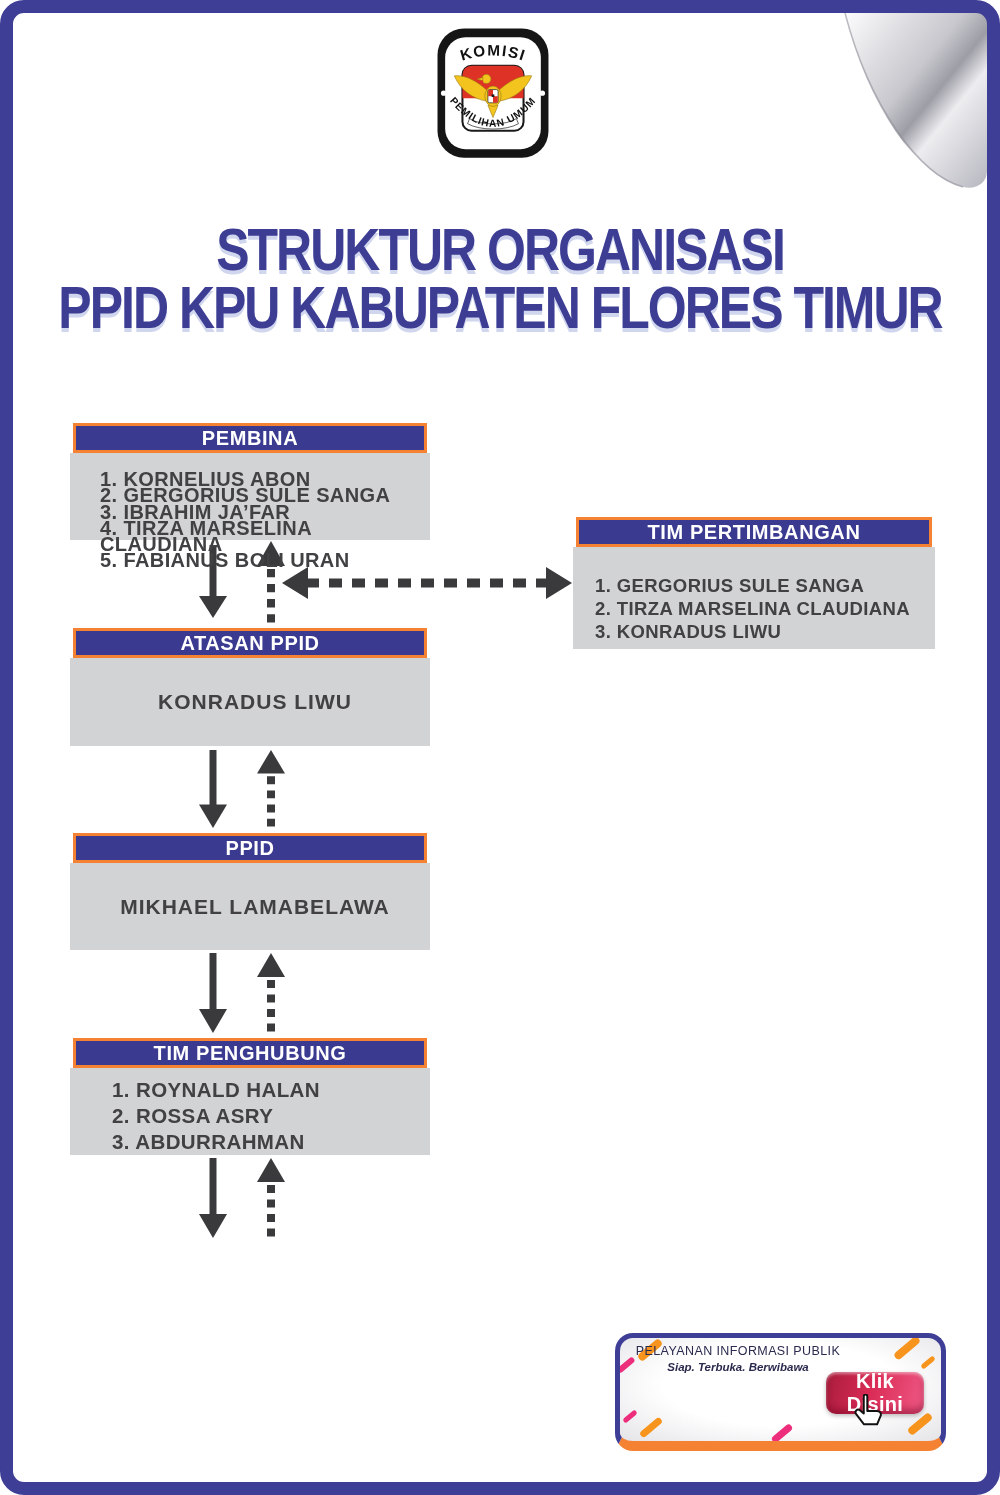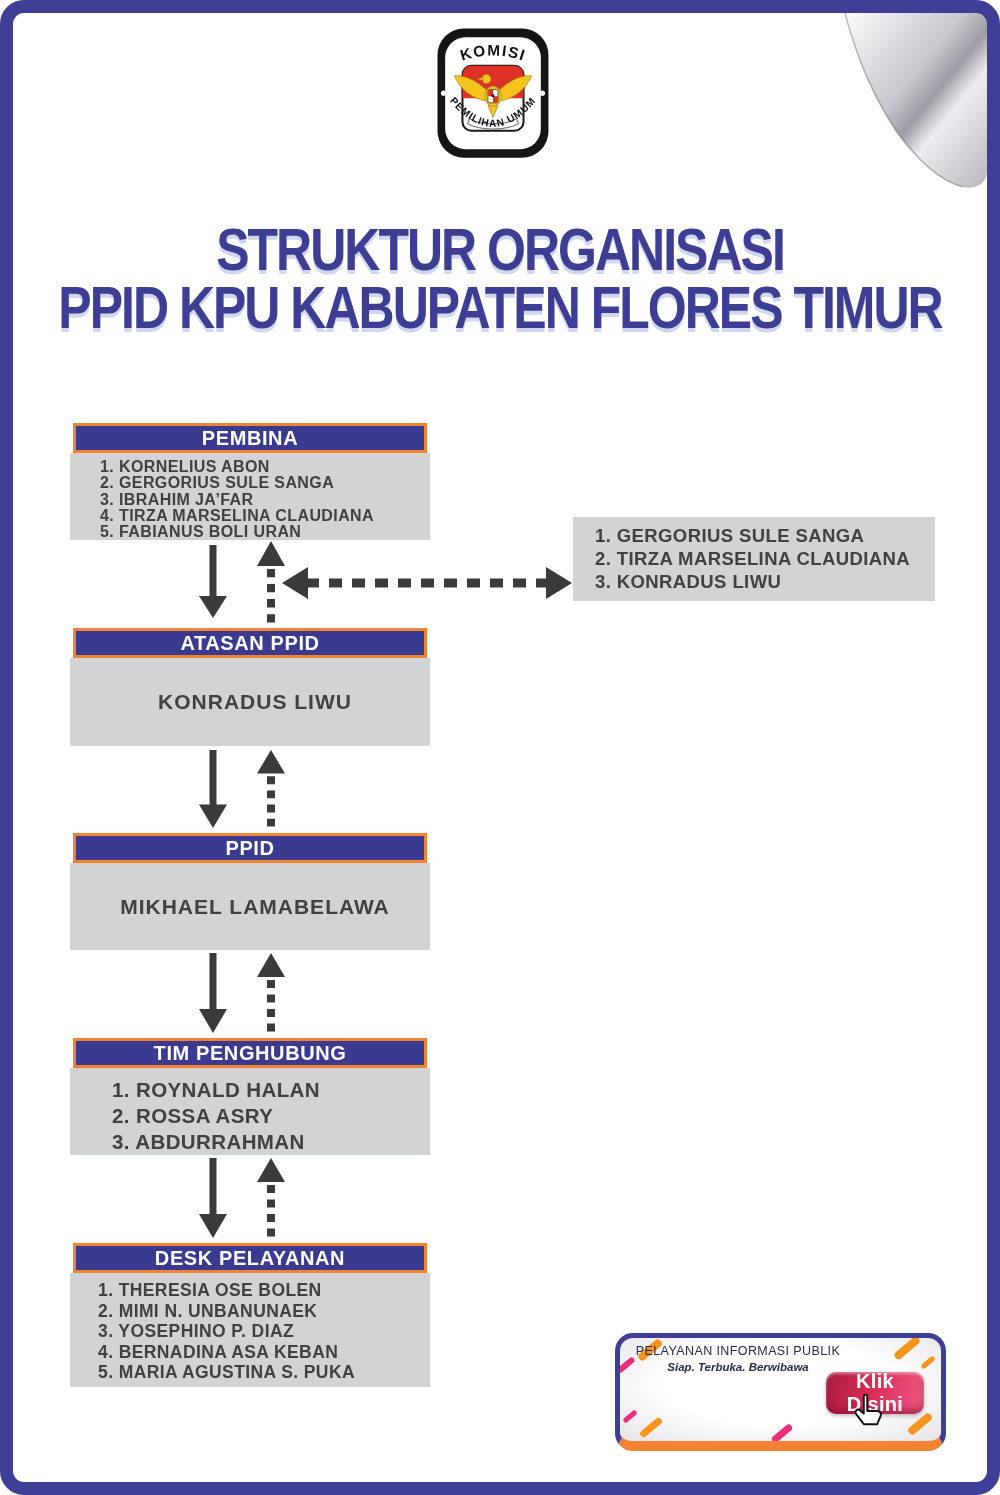--- a/index.html
+++ b/index.html
@@ -33,22 +33,22 @@
   .org-header{
     height:24px; margin:0 3px; background:#3A3A90; border:3px solid #F58232;
     color:#ffffff; font-weight:bold; font-size:20px; letter-spacing:0.6px;
     display:flex; align-items:center; justify-content:center;
   }
   .org-body{
     background:#D2D3D5; color:#414042; font-weight:bold; letter-spacing:0.4px;
     box-sizing:border-box;
     padding-left:10px;
   }
-  .org-body.members-5a{ height:87px; padding:6px 0 0 30px; font-size:16px;  line-height:16.3px; }
-  .org-body.members-3a{ height:84px; padding:7px 0 0 22px; font-size:18.5px;line-height:23px; }
+  .org-body.members-5a{ height:87px; padding:18px 0 0 30px; font-size:20px;  line-height:16.3px; }
+  .org-body.members-3a{ height:102px; padding:27px 0 0 22px; font-size:18.5px;line-height:23px; }
   .org-body.person   { height:88px; display:flex; align-items:center; justify-content:center;
                        font-size:21px; letter-spacing:1px; }
   .org-body.members-3b{ height:87px; padding:9px 16px 0 42px; font-size:20.5px;line-height:26px; }
   .org-body.members-5b{ height:114px;padding:7px 0 0 28px; font-size:17.5px;line-height:20.6px; }
 
   
   .arrow{ position:absolute; z-index:4; }
   .arrow svg{ display:block; width:100%; height:100%; }
 
   
@@ -150,20 +150,21 @@
     <div class="org-body members-5a">
       <div>1. KORNELIUS ABON</div>
       <div>2. GERGORIUS SULE SANGA</div>
       <div>3. IBRAHIM JA’FAR</div>
       <div>4. TIRZA MARSELINA CLAUDIANA</div>
       <div>5. FABIANUS BOLI URAN</div>
     </div>
   </div>
 
   <div class="org-box" style="left:573px; top:517px; width:362px;">
+    <div class="org-header">TIM PERTIMBANGAN</div>
     <div class="org-body members-3a">
       <div>1. GERGORIUS SULE SANGA</div>
       <div>2. TIRZA MARSELINA CLAUDIANA</div>
       <div>3. KONRADUS LIWU</div>
     </div>
   </div>
 
   <div class="org-box" style="left:70px; top:628px; width:360px;">
     <div class="org-header">ATASAN PPID</div>
     <div class="org-body person">KONRADUS LIWU</div>
@@ -176,30 +177,20 @@
 
   <div class="org-box" style="left:70px; top:1038px; width:360px;">
     <div class="org-header">TIM PENGHUBUNG</div>
     <div class="org-body members-3b">
       <div>1. ROYNALD HALAN</div>
       <div>2. ROSSA ASRY</div>
       <div>3. ABDURRAHMAN</div>
     </div>
   </div>
 
-  <div class="org-box" style="left:70px; top:1243px; width:360px;">
-    <div class="org-header">DESK PELAYANAN</div>
-    <div class="org-body members-5b">
-      <div>1. THERESIA OSE BOLEN</div>
-      <div>2. MIMI N. UNBANUNAEK</div>
-      <div>3. YOSEPHINO P. DIAZ</div>
-      <div>4. BERNADINA ASA KEBAN</div>
-      <div>5. MARIA AGUSTINA S. PUKA</div>
-    </div>
-  </div>
 
   <div class="arrow" style="left:198px; top:545px; width:30px; height:73px;">
     <svg viewBox="0 0 30 80" preserveAspectRatio="none">
         <line x1="15" y1="0" x2="15" y2="58" stroke="#3A3A3C" stroke-width="7"></line>
         <polygon points="1,56 29,56 15,80" fill="#3A3A3C"></polygon>
       </svg>
   </div>
   <div class="arrow" style="left:256px; top:541px; width:30px; height:83px;">
     <svg viewBox="0 0 30 80" preserveAspectRatio="none">
         <polygon points="1,24 29,24 15,0" fill="#3A3A3C"></polygon>

